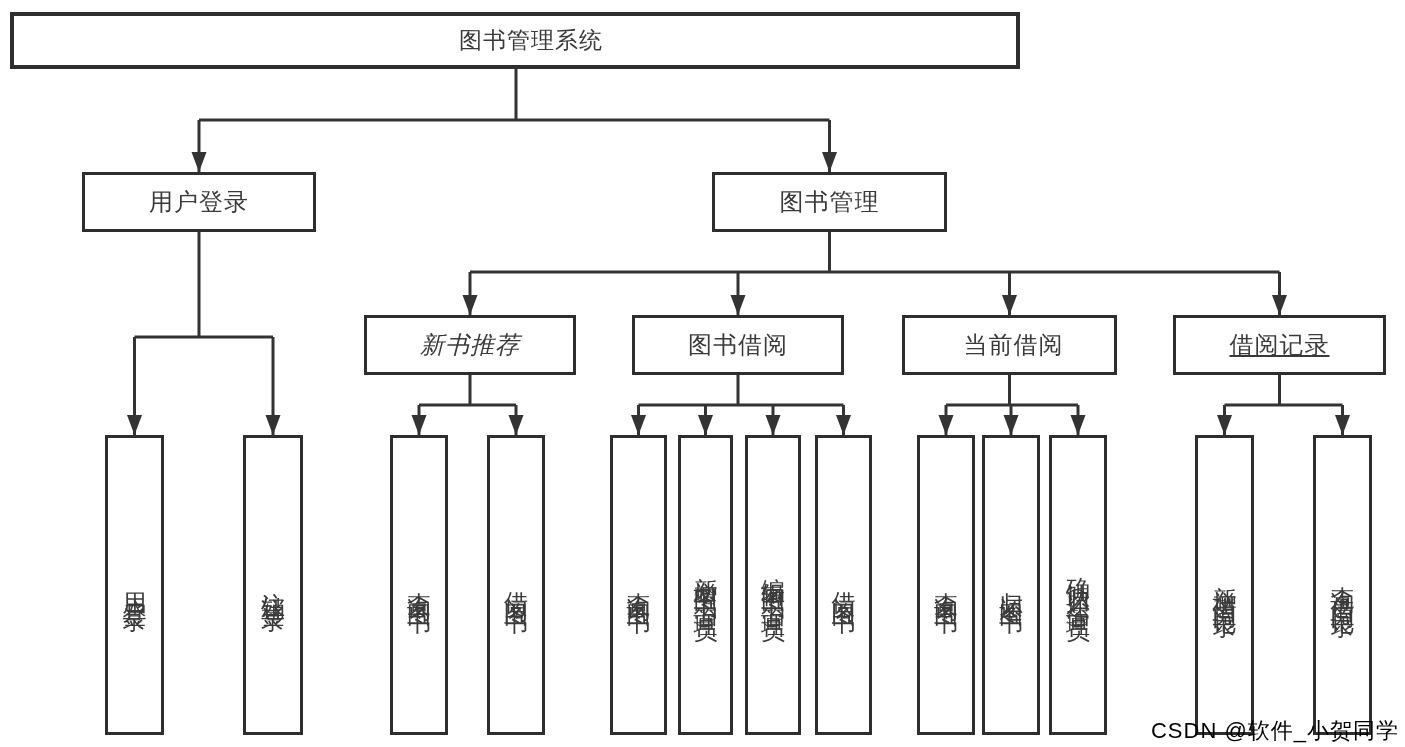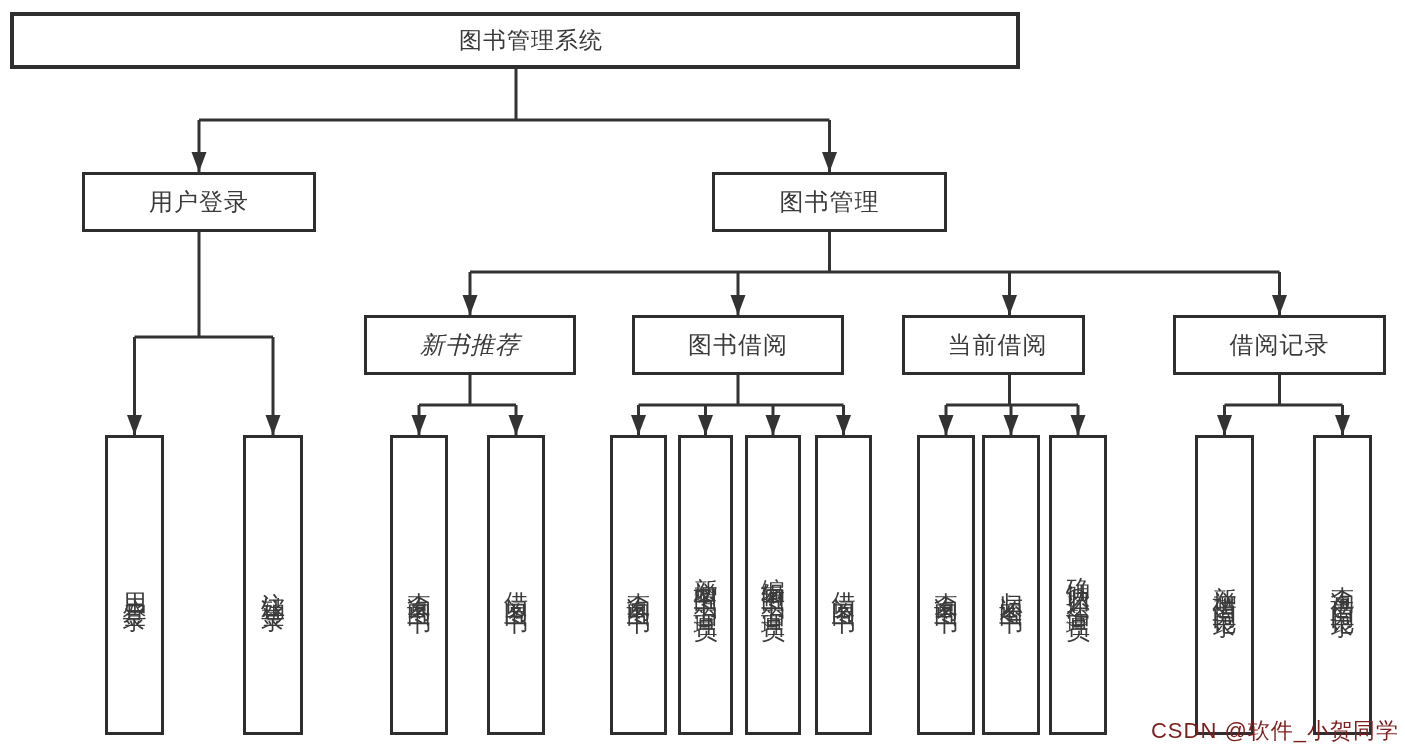--- a/index.html
+++ b/index.html
@@ -34,41 +34,41 @@
     letter-spacing: 6px;
     white-space: normal;
     line-height: 1;
   }
   
   #root   { left: 10px;  top: 12px;  width: 1010px; height: 57px; }
   #n-user { left: 82px;  top: 172px; width: 234px;  height: 60px; }
   #n-book { left: 712px; top: 172px; width: 235px;  height: 60px; }
   #s-new     { left: 364px;  top: 315px; width: 212px; height: 60px; font-style: italic; }
   #s-borrow  { left: 632px;  top: 315px; width: 212px; height: 60px; }
-  #s-current { left: 902px;  top: 315px; width: 183px; height: 60px; padding-left: 8px; }
-  #s-records { left: 1173px; top: 315px; width: 213px; height: 60px; }
+  #s-current { left: 902px;  top: 315px; width: 215px; height: 60px; padding-left: 8px; }
+  #s-records { left: 1173px; top: 315px; width: 213px; height: 60px; text-decoration: underline; }
   
   #l-a1 { left: 105px;  width: 59px; }
   #l-a2 { left: 243px;  width: 60px; }
   #l-b1 { left: 390px;  width: 58px; }
   #l-b2 { left: 487px;  width: 58px; }
   #l-c1 { left: 610px;  width: 57px; }
   #l-c2 { left: 678px;  width: 55px; }
   #l-c3 { left: 745px;  width: 56px; }
   #l-c4 { left: 815px;  width: 57px; }
   #l-d1 { left: 917px;  width: 58px; }
   #l-d2 { left: 982px;  width: 58px; }
   #l-d3 { left: 1049px; width: 58px; }
   #l-e1 { left: 1195px; width: 59px; }
   #l-e2 { left: 1313px; width: 59px; }
   .watermark {
     position: absolute;
     right: 6px; bottom: 1px;
     font-size: 22px;
-    color: #7f1d1d;
+    color: #000000;
     letter-spacing: 1px;
     z-index: 10;
   }
 </style>
 </head>
 <body>
 
 <div id="stage">
 
   <svg class="connectors" width="1405" height="747" viewBox="0 0 1405 747">

